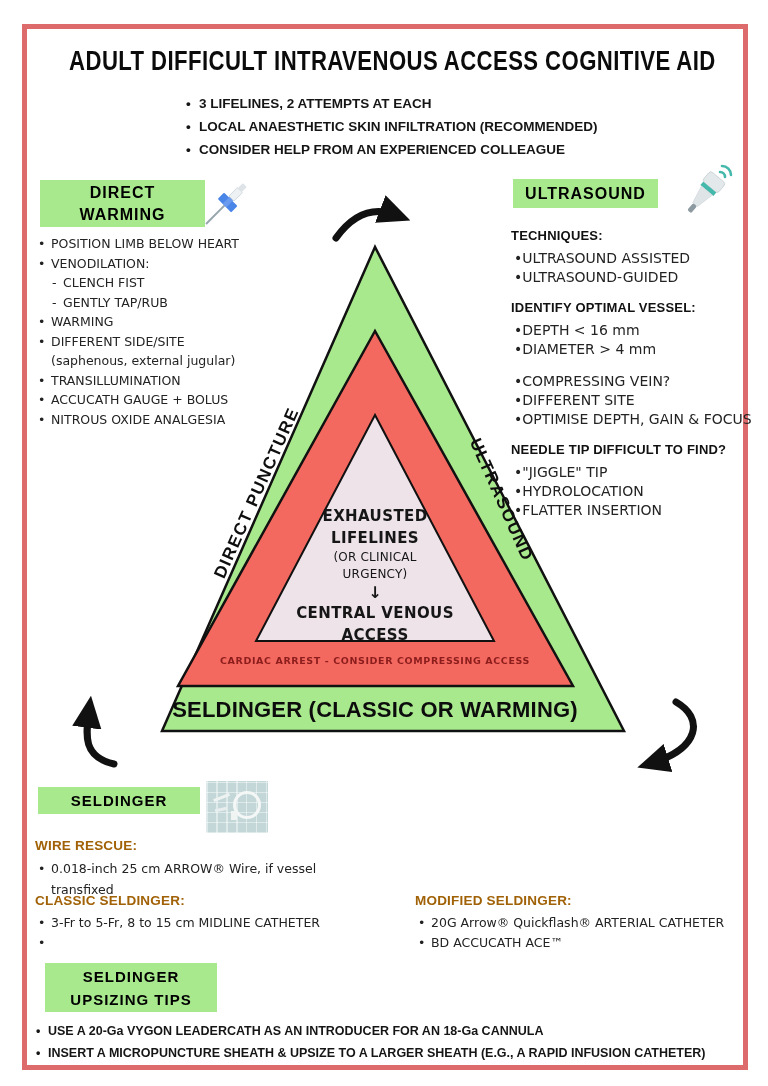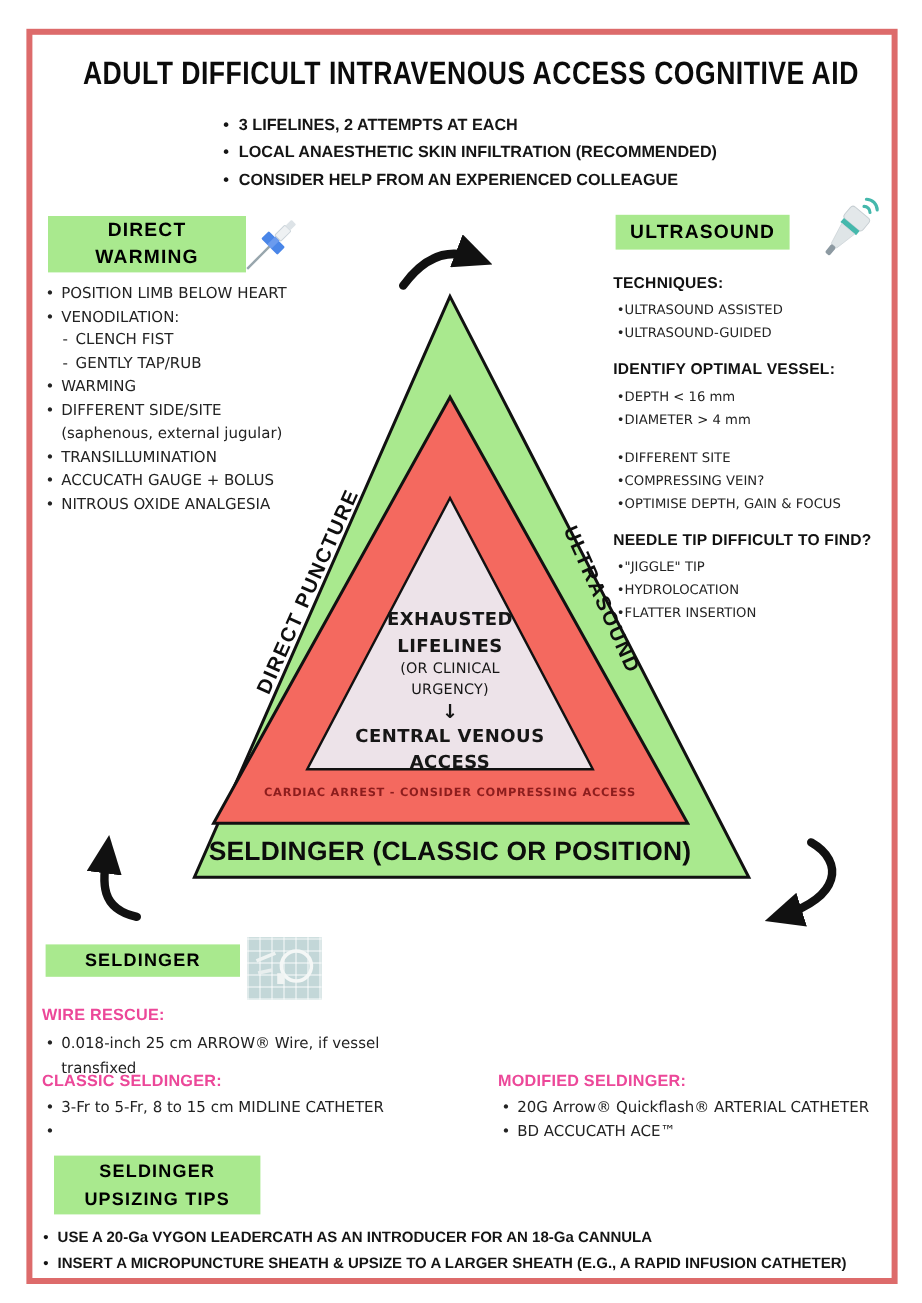--- a/index.html
+++ b/index.html
@@ -31,21 +31,21 @@
   .up-label { left:45px; top:963px; width:172px; height:49px; font-size:15px; line-height:23px; }
 
   .cannula { position:absolute; left:198px; top:172px; }
   .probe   { position:absolute; left:678px; top:160px; }
 
   .dp-list { position:absolute; left:38px; top:234px; width:252px; line-height:19.5px; }
 
   .us-sections { position:absolute; left:511px; top:228px; width:250px; }
   .us-section { margin-bottom:13px; }
   .sec-heading { font-weight:700; font-size:13px; letter-spacing:0.2px; margin-bottom:6px; color:#111; }
-  .us-section .li { line-height:19px; font-family:"DejaVu Sans", sans-serif; font-size:11px; color:#232323; }
+  .us-section .li { line-height:19px; font-family:"DejaVu Sans", sans-serif; font-size:14px; color:#232323; }
   .us-section .li .mk { flex:0 0 14px; padding-left:3px; }
 
   .tri-layer { position:absolute; left:0; top:0; }
 
   .side-label { position:absolute; width:200px; text-align:center; font-weight:700; font-size:17px;
                 letter-spacing:1.5px; color:#0e0e0e; }
   .side-left  { left:157px; top:483px; transform:rotate(-66deg); }
   .side-right { left:401px; top:490px; transform:rotate(66deg); }
 
   .tri-center { position:absolute; left:275px; top:505px; width:200px; text-align:center;
@@ -63,21 +63,21 @@
   .kit { position:absolute; left:206px; top:781px; width:62px; height:52px; background:#c3d7d8;
          background-image:
            repeating-linear-gradient(0deg, rgba(255,255,255,0.45) 0 1.5px, transparent 1.5px 10px),
            repeating-linear-gradient(90deg, rgba(255,255,255,0.45) 0 1.5px, transparent 1.5px 10px);
          overflow:hidden; }
   .kit-ring { position:absolute; right:7px; top:10px; width:28px; height:28px; border:3px solid #f4f7f6; border-radius:50%; }
   .kit-stick1 { position:absolute; left:7px; top:15px; width:17px; height:2.5px; background:#eef3f2; transform:rotate(-22deg); }
   .kit-stick2 { position:absolute; left:9px; top:27px; width:12px; height:3px; background:#e8eeee; transform:rotate(-12deg); }
   .kit-hub { position:absolute; left:25px; top:30px; width:6px; height:9px; background:#f0f4f3; }
 
-  .blk-heading { position:absolute; font-weight:700; font-size:13.5px; letter-spacing:0.2px; color:#ec4899; }
+  .blk-heading { position:absolute; font-weight:700; font-size:13.5px; letter-spacing:0.2px; color:#a16207; }
   .wire-heading { left:35px; top:838px; }
   .classic-heading { left:35px; top:893px; }
   .modified-heading { left:415px; top:893px; }
 
   .wire-list { position:absolute; left:38px; top:858px; width:330px; line-height:21px; }
   .classic-list { position:absolute; left:38px; top:913px; width:360px; line-height:19.5px; }
   .modified-list { position:absolute; left:418px; top:913px; width:330px; line-height:19.5px; }
 
   .tips-list { position:absolute; left:36px; top:1020px; width:700px; font-size:12.5px; line-height:22px; }
   .tips-list .mk { flex:0 0 12px; }
@@ -180,22 +180,22 @@
         <div class="sec-heading">TECHNIQUES:</div>
         <div class="li"><span class="mk">•</span><span class="tx">ULTRASOUND ASSISTED</span></div>
         <div class="li"><span class="mk">•</span><span class="tx">ULTRASOUND-GUIDED</span></div>
       </div>
       <div class="us-section">
         <div class="sec-heading">IDENTIFY OPTIMAL VESSEL:</div>
         <div class="li"><span class="mk">•</span><span class="tx">DEPTH &lt; 16 mm</span></div>
         <div class="li"><span class="mk">•</span><span class="tx">DIAMETER &gt; 4 mm</span></div>
       </div>
       <div class="us-section">
+        <div class="li"><span class="mk">•</span><span class="tx">COMPRESSING VEIN?</span></div>
         <div class="li"><span class="mk">•</span><span class="tx">DIFFERENT SITE</span></div>
-        <div class="li"><span class="mk">•</span><span class="tx">COMPRESSING VEIN?</span></div>
         <div class="li"><span class="mk">•</span><span class="tx">OPTIMISE DEPTH, GAIN &amp; FOCUS</span></div>
       </div>
       <div class="us-section">
         <div class="sec-heading">NEEDLE TIP DIFFICULT TO FIND?</div>
         <div class="li"><span class="mk">•</span><span class="tx">"JIGGLE" TIP</span></div>
         <div class="li"><span class="mk">•</span><span class="tx">HYDROLOCATION</span></div>
         <div class="li"><span class="mk">•</span><span class="tx">FLATTER INSERTION</span></div>
       </div>
     </div>
 
@@ -220,21 +220,21 @@
     <div class="tc-bold">EXHAUSTED</div>
     <div class="tc-bold">LIFELINES</div>
     <div class="tc-reg">(OR CLINICAL</div>
     <div class="tc-reg">URGENCY)</div>
     <div class="tc-arrow">↓</div>
     <div class="tc-bold">CENTRAL VENOUS</div>
     <div class="tc-bold">ACCESS</div>
   </div>
 
   <div class="cardiac-note">CARDIAC ARREST - CONSIDER COMPRESSING ACCESS</div>
-  <div class="base-label">SELDINGER (CLASSIC OR POSITION)</div>
+  <div class="base-label">SELDINGER (CLASSIC OR WARMING)</div>
 
   <div class="green-label sd-label">
     <span>SELDINGER</span>
   </div>
   <div class="kit">
     <div class="kit-ring"></div>
     <div class="kit-stick1"></div>
     <div class="kit-stick2"></div>
     <div class="kit-hub"></div>
   </div>

